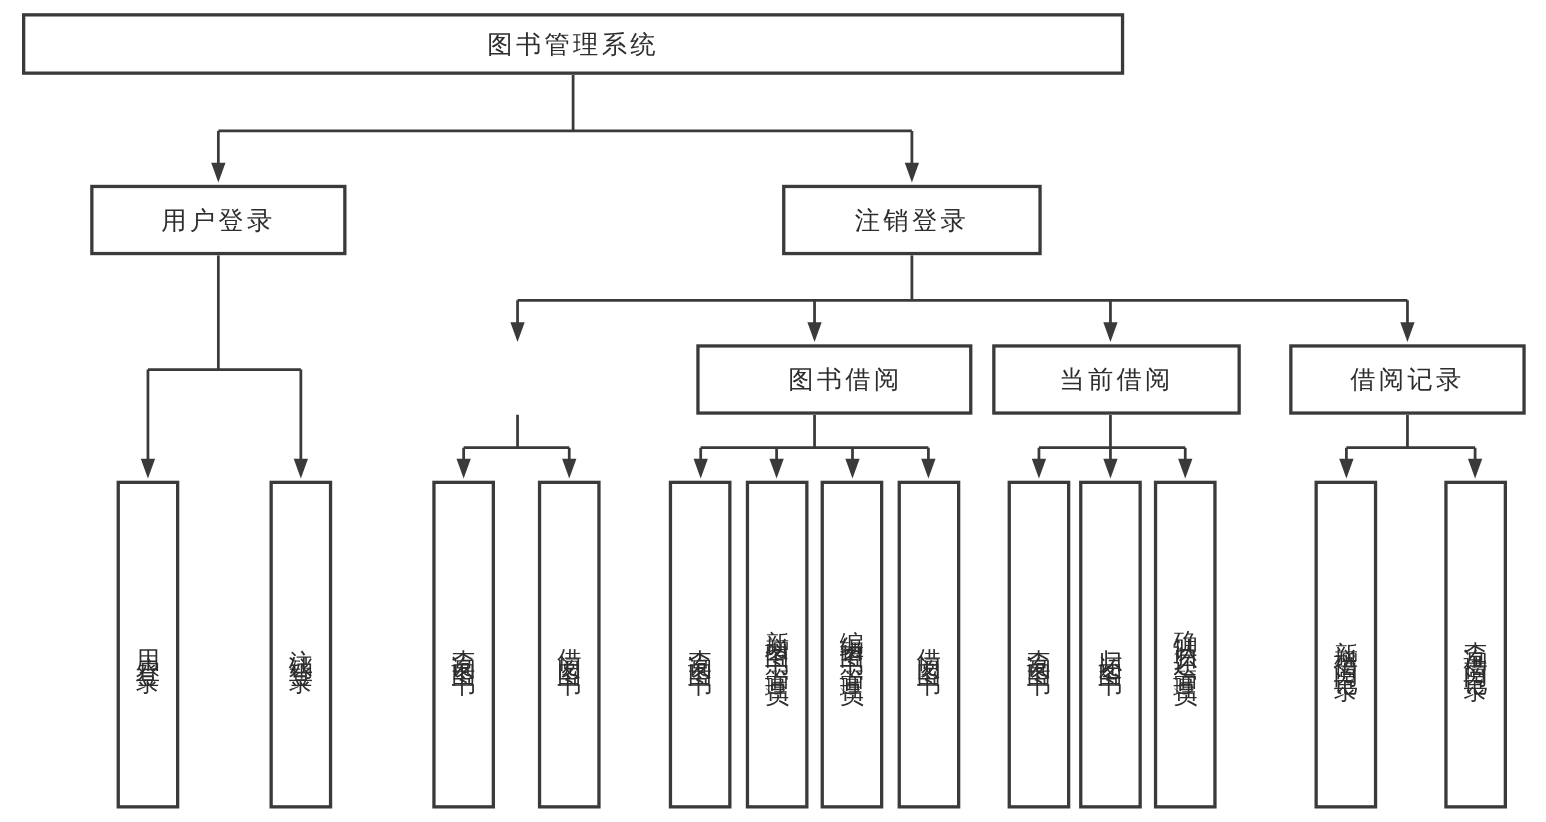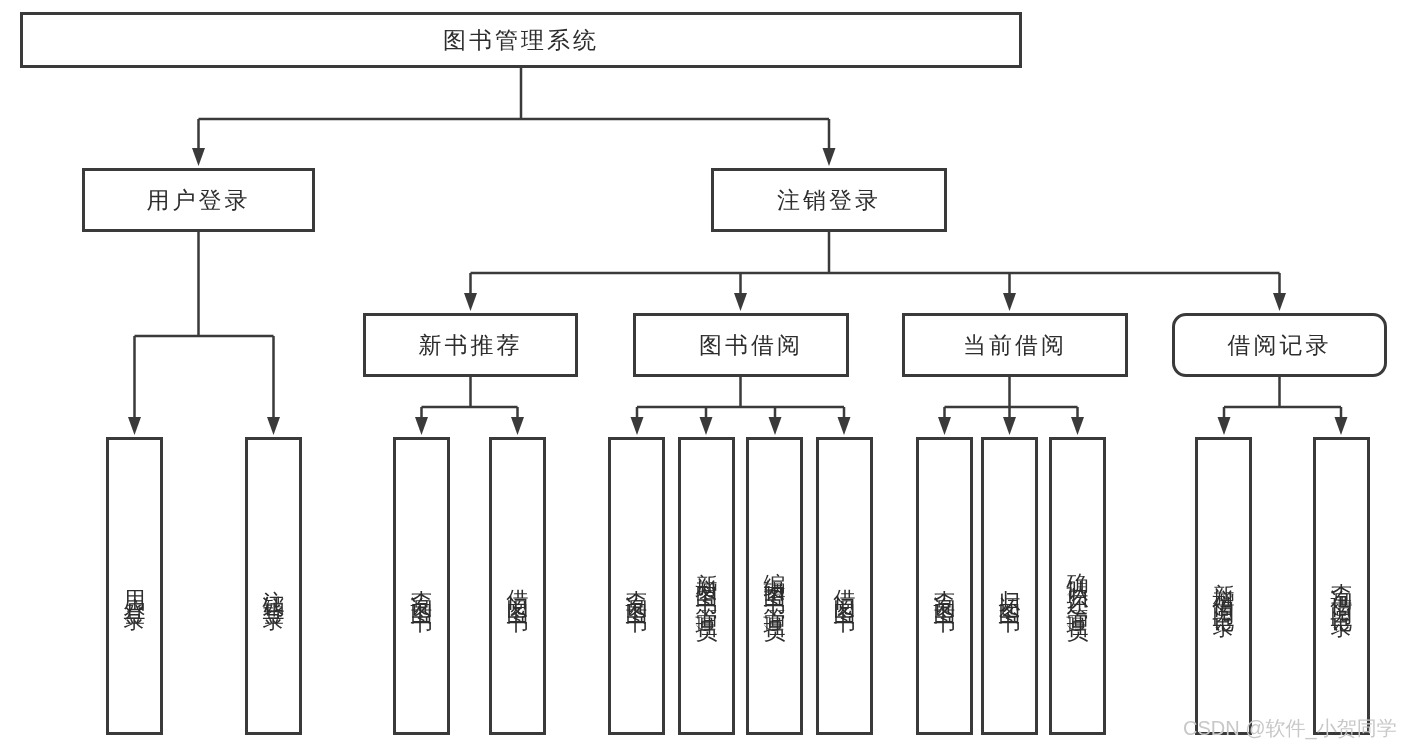--- a/index.html
+++ b/index.html
@@ -98,38 +98,36 @@
       <polygon points="1224,435 1217.5,417 1230.5,417"></polygon>
       <polygon points="1341,435 1334.5,417 1347.5,417"></polygon>
     </g>
   </svg>
 
   <div class="node h-node" style="left:20px; top:12px; width:1002px; height:56px;">图书管理系统</div>
 
   <div class="node h-node" style="left:82px; top:168px; width:233px; height:64px;">用户登录</div>
   <div class="node h-node" style="left:711px; top:168px; width:236px; height:64px;">注销登录</div>
 
-  <div class="node h-node" style="left:363px; top:313px; width:215px; height:64px;">新书推荐</div>
-  <div class="node h-node" style="left:633px; top:313px; width:216px; height:64px;padding-left:20px;">图书借阅</div>
+  <div class="node h-node" style="left:633px; top:313px; width:251px; height:64px;padding-left:20px;">图书借阅</div>
   <div class="node h-node" style="left:902px; top:313px; width:226px; height:64px;">当前借阅</div>
-  <div class="node h-node" style="left:1172px; top:313px; width:215px; height:64px;border-radius:14px;">借阅记录</div>
+  <div class="node h-node" style="left:1172px; top:313px; width:215px; height:64px;">借阅记录</div>
 
   <div class="node v-node" style="left:106px; top:437px; width:57px; height:298px;">用户登录</div>
   <div class="node v-node" style="left:245px; top:437px; width:57px; height:298px;">注销登录</div>
 
   <div class="node v-node" style="left:393px; top:437px; width:57px; height:298px;">查询图书</div>
   <div class="node v-node" style="left:489px; top:437px; width:57px; height:298px;">借阅图书</div>
 
   <div class="node v-node" style="left:608px; top:437px; width:57px; height:298px;">查询图书</div>
   <div class="node v-node" style="left:678px; top:437px; width:57px; height:298px;">新增图书（管理员）</div>
   <div class="node v-node" style="left:746px; top:437px; width:57px; height:298px;">编辑图书（管理员）</div>
   <div class="node v-node" style="left:816px; top:437px; width:57px; height:298px;">借阅图书</div>
 
   <div class="node v-node" style="left:916px; top:437px; width:57px; height:298px;">查询图书</div>
   <div class="node v-node" style="left:981px; top:437px; width:57px; height:298px;">归还图书</div>
   <div class="node v-node" style="left:1049px; top:437px; width:57px; height:298px;">确认归还（管理员）</div>
 
   <div class="node v-node" style="left:1195px; top:437px; width:57px; height:298px;">新增借阅记录</div>
   <div class="node v-node" style="left:1313px; top:437px; width:57px; height:298px;">查询借阅记录</div>
 
-  <div class="watermark" style="left:1183px; top:715px;">CSDN @软件_小贺同学</div>
 
 </div>
 
 </body></html>

